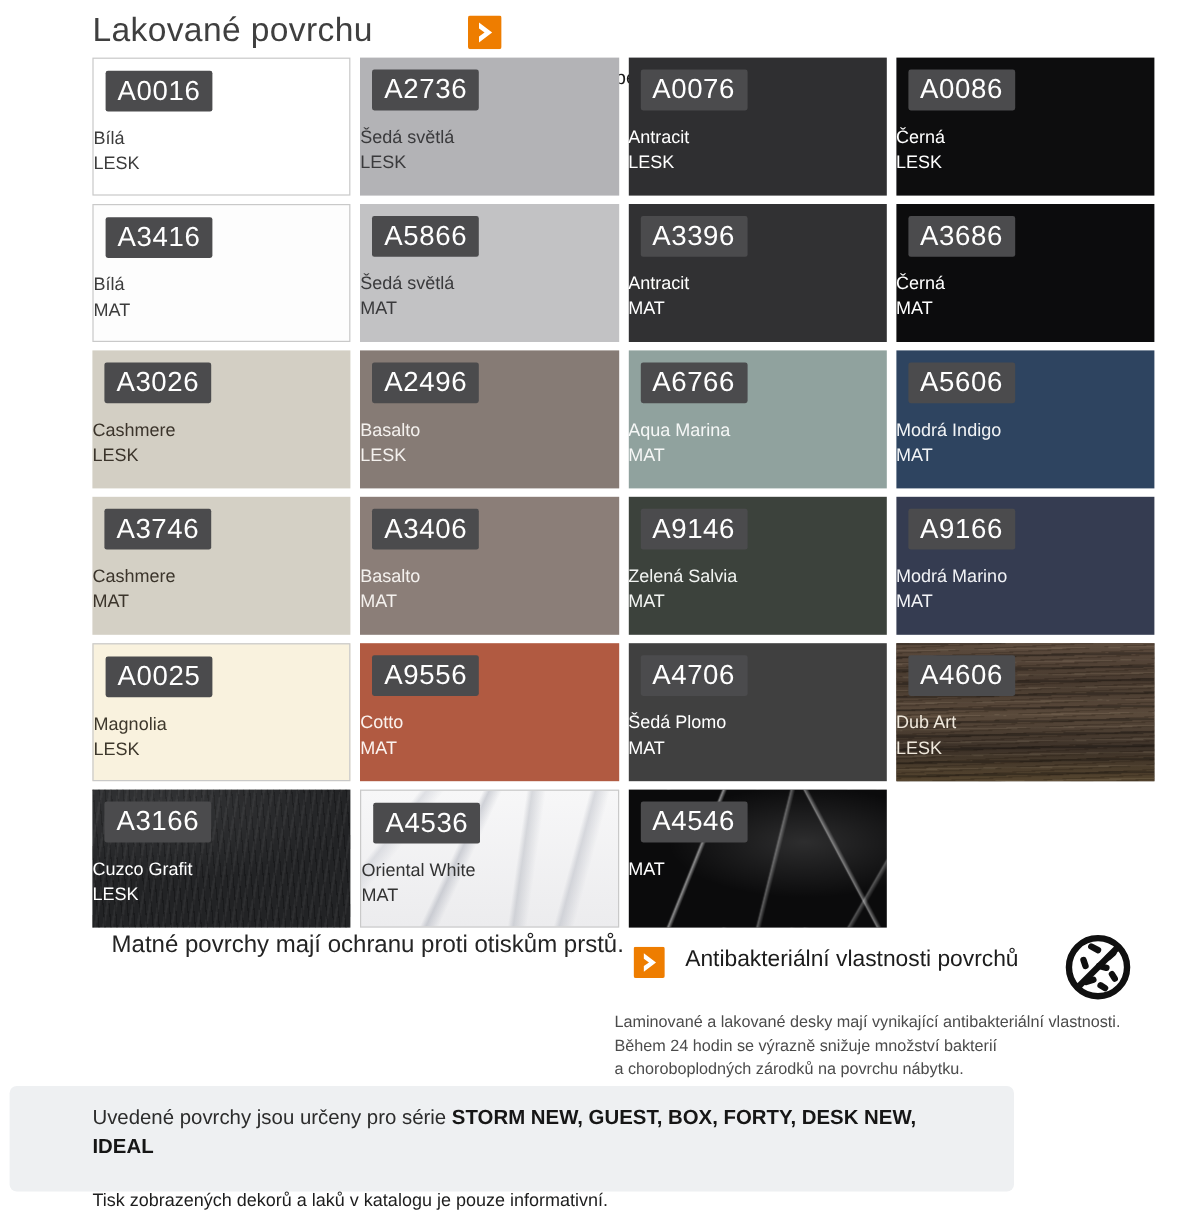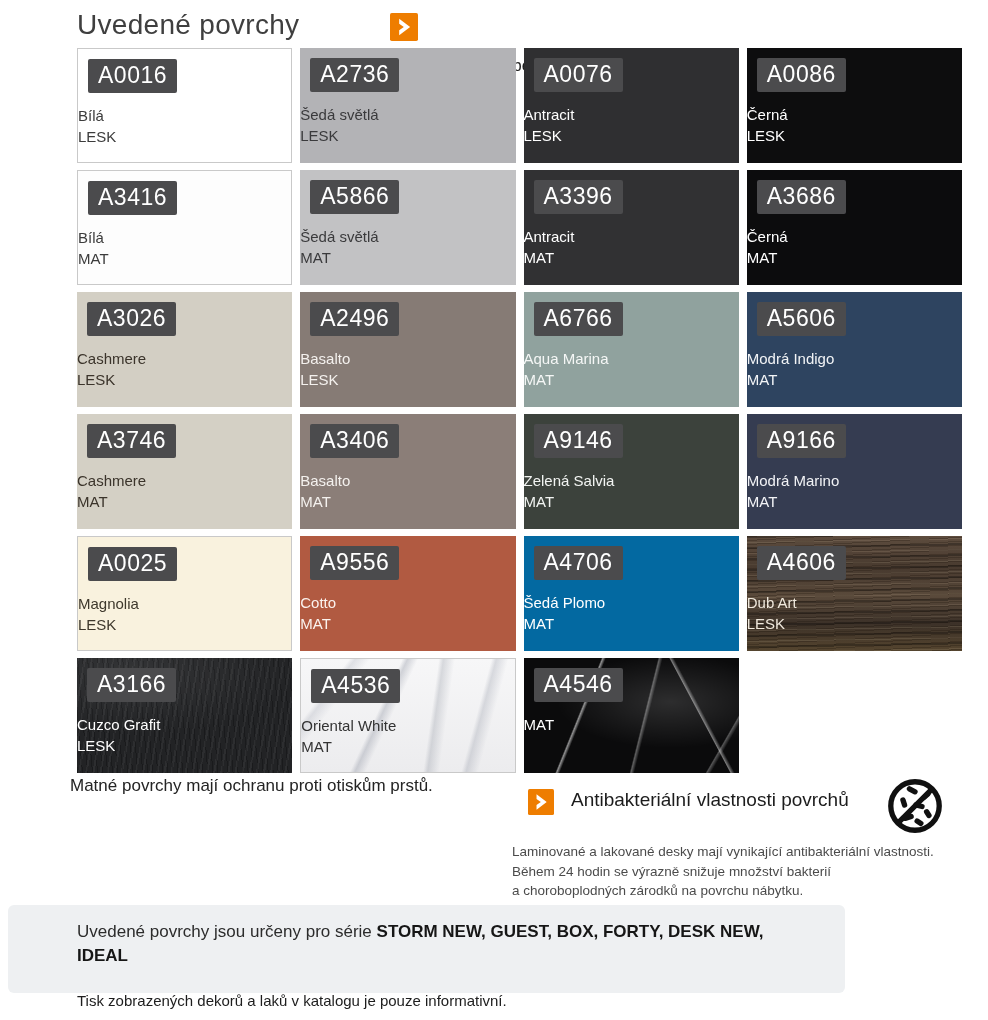--- a/index.html
+++ b/index.html
@@ -53,42 +53,42 @@
   }
   .tex-marble-black {
     background-image:
       linear-gradient(112deg, rgba(0,0,0,0) 29.6%, rgba(255,255,255,.55) 30.2%, rgba(0,0,0,0) 31.4%),
       linear-gradient(104deg, rgba(0,0,0,0) 55%, rgba(255,255,255,.35) 55.6%, rgba(0,0,0,0) 57%),
       linear-gradient(62deg,  rgba(0,0,0,0) 74.6%, rgba(255,255,255,.45) 75%, rgba(0,0,0,0) 76.4%),
       linear-gradient(120deg, rgba(0,0,0,0) 88%, rgba(255,255,255,.30) 88.5%, rgba(0,0,0,0) 90%),
       radial-gradient(85% 65% at 68% 38%, rgba(255,255,255,.14), rgba(0,0,0,0) 62%);
   }
 
-  .mat-note { position:absolute; left:70px; top:776px; font-size:17px; color:#242424; }
+  .mat-note { position:absolute; left:93px; top:776px; font-size:20px; color:#242424; }
 
   .anti-head { position:absolute; left:528px; top:789px; display:flex; align-items:flex-start; gap:17px; }
   .anti-head .arrow-box { width:26px; height:26px; }
   .anti-head .heading { font-size:19px; color:#1c1c1c; }
   .no-bacteria { position:absolute; left:884px; top:775px; width:62px; height:62px; }
   .anti-text { position:absolute; left:512px; top:842px; font-size:13.5px; line-height:19.5px; color:#4b4b4b; }
 
   .footer {
     position:absolute; left:8px; top:905px; width:837px; height:88px;
     background:var(--footer-bg,#eef0f2); border-radius:6px;
   }
   .footer-inner { padding:15px 30px 0 69px; font-size:17px; line-height:24px; color:#2c2c2c; }
   .footer-inner b { font-weight:700; color:#161616; }
   .footer-note { margin-top:21px; font-size:15px; color:#1d1d1d; }
 </style>
 </head>
 <body>
 
 <div class="page">
 
-  <div class="title">Uvedené povrchy</div>
+  <div class="title">Lakované povrchu</div>
 
   <div class="header-claim">
     <span class="arrow-box">
       <svg viewBox="0 0 32 32" width="28" height="28">
         <rect width="32" height="32" rx="2" style="fill:var(--accent,#ee7d00)"></rect>
         <path d="M10.5 6.5 L23 16 L10.5 25.5 L10.5 19.8 L15.8 16 L10.5 12.2 Z" fill="#ffffff"></path>
       </svg>
     </span>
     <span class="txt">Volba povrchů je bez příplatku</span>
   </div>
@@ -213,21 +213,21 @@
         <div>LESK</div>
       </div>
     </div>
       <div class="swatch" style="background-color: rgb(177, 90, 65); color: rgb(251, 243, 239);">
       <span class="badge">A9556</span>
       <div class="labels">
         <div>Cotto</div>
         <div>MAT</div>
       </div>
     </div>
-      <div class="swatch" style="background-color: #0369a1; color: rgb(255, 255, 255);">
+      <div class="swatch" style="background-color: #404040; color: rgb(255, 255, 255);">
       <span class="badge">A4706</span>
       <div class="labels">
         <div>Šedá Plomo</div>
         <div>MAT</div>
       </div>
     </div>
       <div class="swatch tex-wood" style="background-color: rgb(77, 63, 52); color: rgb(239, 232, 220);">
       <span class="badge">A4606</span>
       <div class="labels">
         <div>Dub Art</div>

